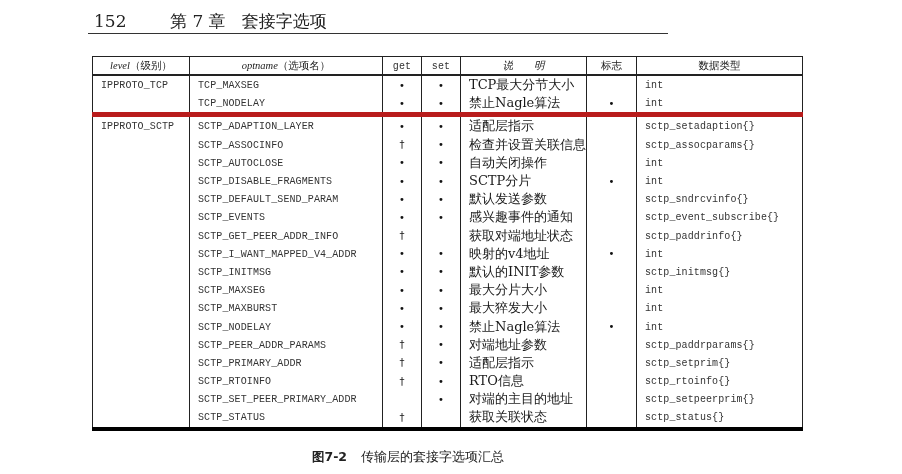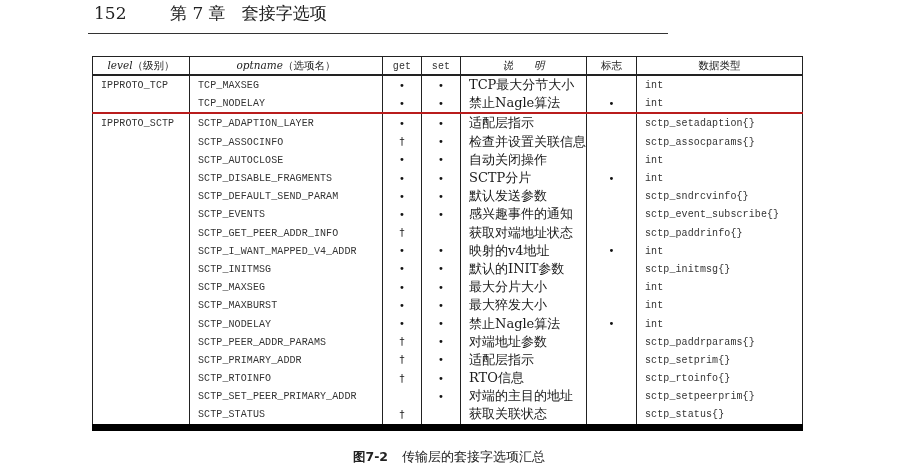--- a/index.html
+++ b/index.html
@@ -1,37 +1,37 @@
 <!DOCTYPE html>
 <html><head>
 <meta charset="utf-8">
 <style>
   html, body { margin: 0; padding: 0; background: #ffffff; }
   body { width: 902px; height: 474px; position: relative; overflow: hidden; color: #1a1a1a; }
-  .page-header { position: absolute; left: 94px; top: 2px; font-family: "DejaVu Serif", serif; font-size: 17px; color: #222; white-space: nowrap; }
+  .page-header { position: absolute; left: 94px; top: 10px; font-family: "DejaVu Serif", serif; font-size: 17px; color: #222; white-space: nowrap; }
   .page-header .num { display: inline-block; width: 76px; }
   .page-header .chap { display: inline-block; margin-right: 16px; }
   .header-rule { position: absolute; left: 88px; top: 33px; width: 580px; height: 1px; background: #333; }
   table.opts { position: absolute; left: 92px; top: 56px; border-collapse: collapse; font-size: 10px; }
   table.opts th { height: 17px; font-weight: normal; border-top: 1px solid #222; border-bottom: 2px solid #222; border-left: 1px solid #222; border-right: 1px solid #222; padding: 0; text-align: center; font-family: "DejaVu Serif", serif; font-size: 10.5px; }
   table.opts td { height: 18.2px; padding: 0 0 0 8px; border-left: 1px solid #222; border-right: 1px solid #222; white-space: nowrap; }
-  table.opts tr.last td { border-bottom: 7px solid #000000; }
-  table.opts tr.group-start td { border-top: 2px solid #b91c1c; }
+  table.opts tr.last td { border-bottom: 4px solid #000000; }
+  table.opts tr.group-start td { border-top: 5px solid #b91c1c; }
   .mono { font-family: "Liberation Mono", monospace; font-size: 10px; color: #333; letter-spacing: 0.1px; }
   .serif { font-family: "DejaVu Serif", serif; font-size: 13px; color: #1a1a1a; }
   td.mark { text-align: center; padding: 0 !important; font-family: "DejaVu Sans", sans-serif; font-size: 10px; color: #111; }
   .c-level { width: 96px; }
   .c-optname { width: 192px; }
   .c-get { width: 38px; }
   .c-set { width: 38px; }
   .c-desc { width: 125px; font-style: italic; }
   .c-flag { width: 49px; }
   .c-type { width: 165px; }
-  th i { font-style: italic; }
-  .caption { position: absolute; left: 0; width: 816px; top: 448px; text-align: center; font-family: "DejaVu Serif", serif; font-size: 13px; color: #222; margin-left: 41px; }
+  th i { font-style: italic; font-family: Liberation Serif, serif; }
+  .caption { position: absolute; left: 0; width: 816px; top: 448px; text-align: center; font-family: "DejaVu Serif", serif; font-size: 13px; color: #222; }
   .caption .fig { margin-right: 14px; font-family: "DejaVu Sans", sans-serif; font-weight: bold; font-size: 12.5px; }
 </style>
 </head>
 <body>
 
 <div class="page-header">
   <span class="num">152</span><span class="chap">第 7 章</span><span>套接字选项</span>
 </div>
 <div class="header-rule"></div>
 

